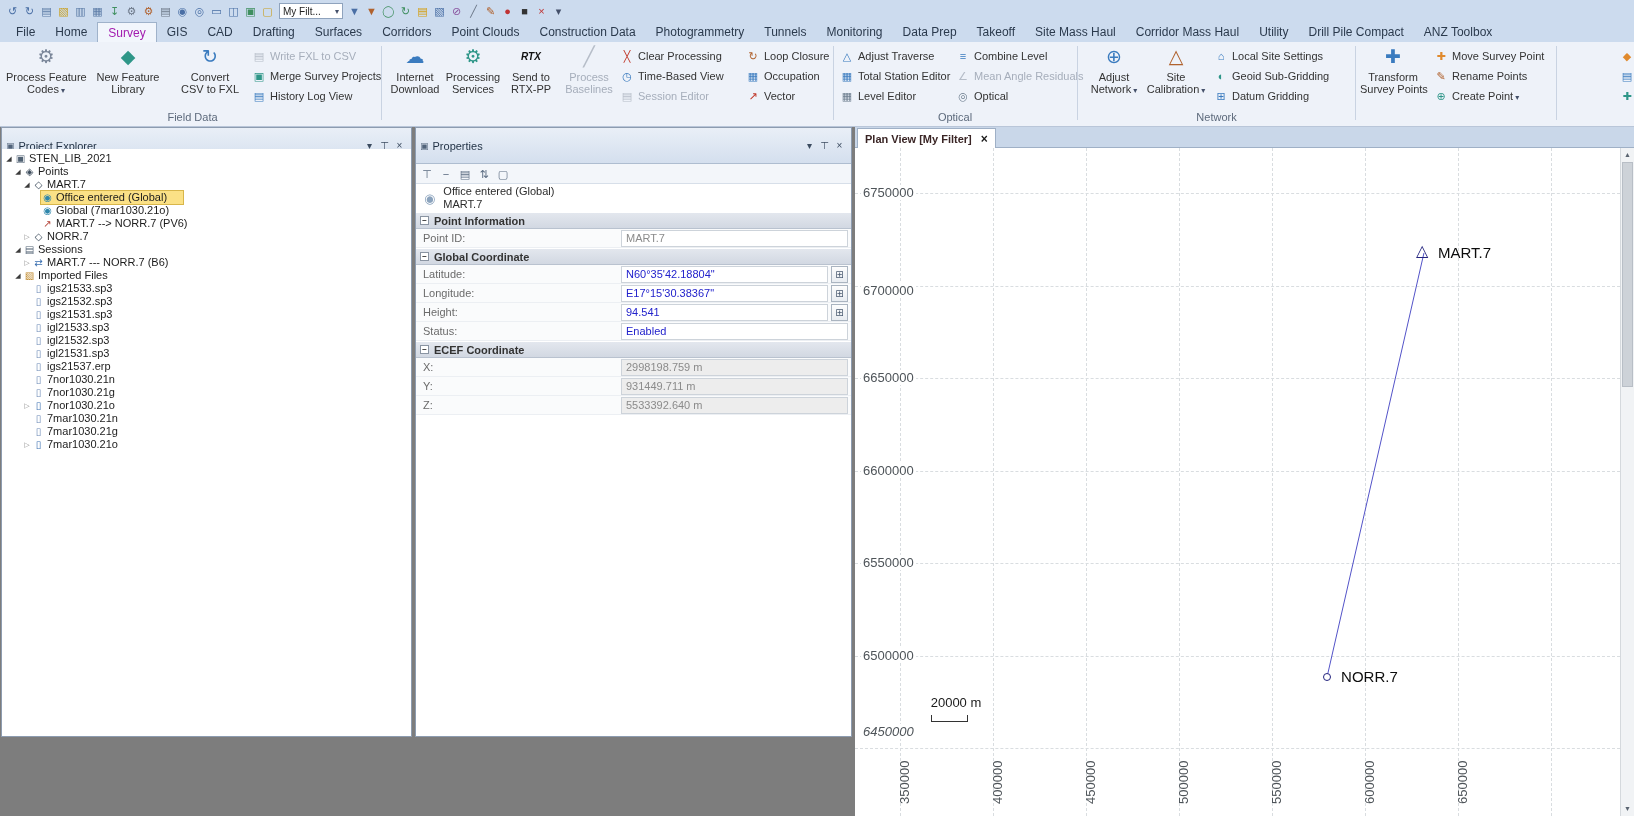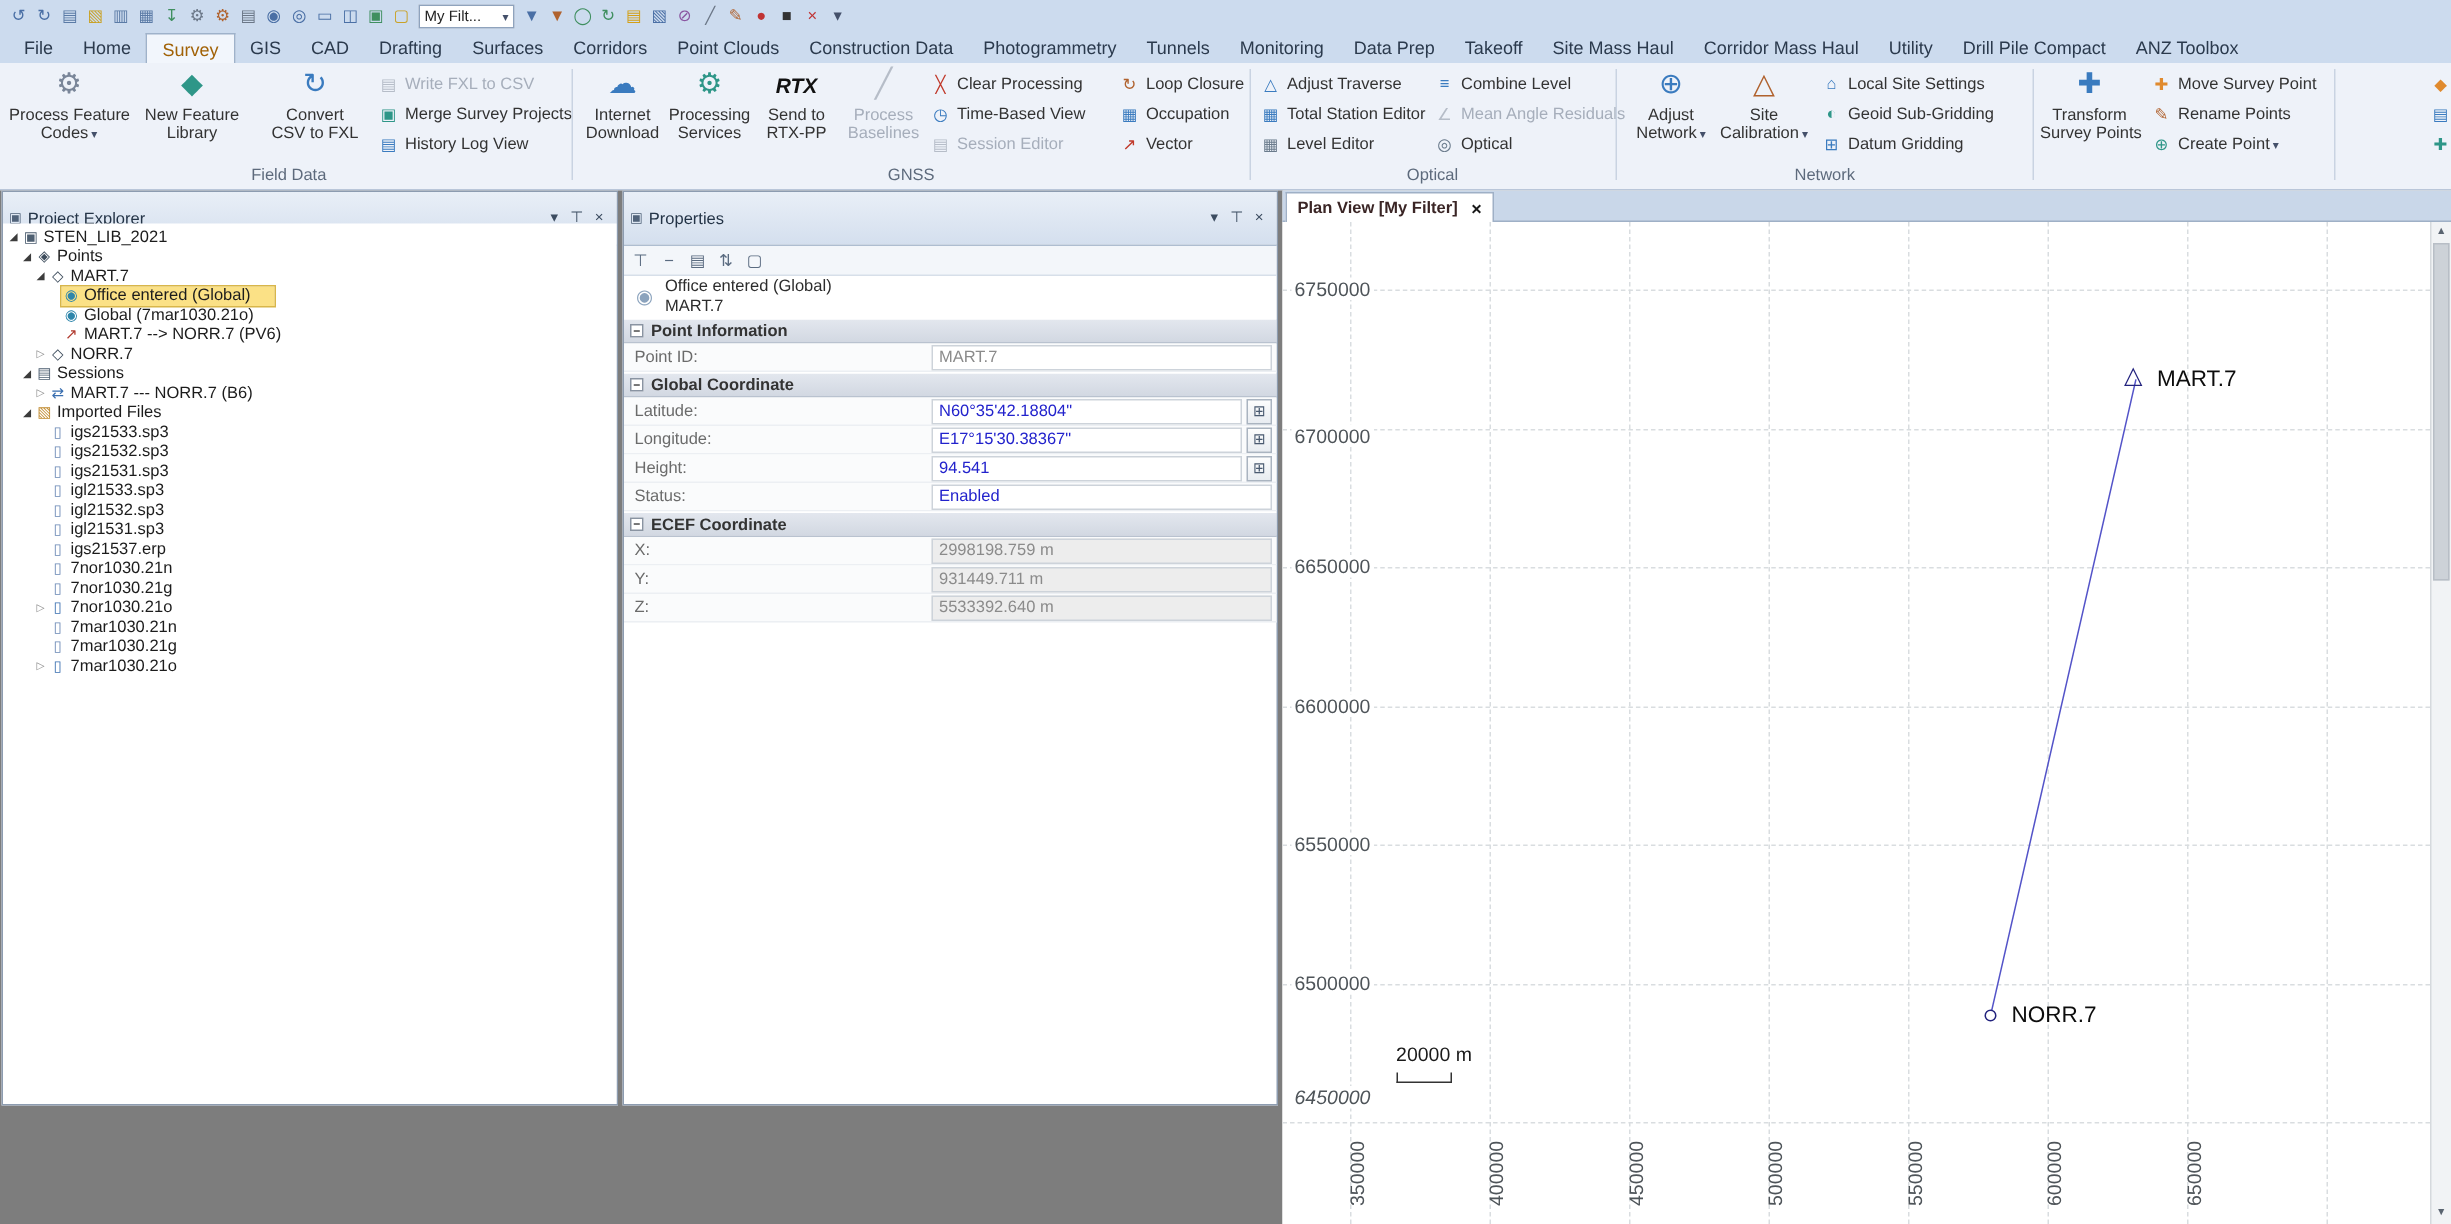--- a/index.html
+++ b/index.html
@@ -11,30 +11,30 @@
   .titlebar{position:absolute;left:0;top:0;width:100%;height:22px;background:#ccdbee;display:flex;align-items:center;padding-left:4px;}
   .qatbox{display:flex;align-items:center;}
   .qic{width:17px;height:16px;font-size:11px;line-height:16px;text-align:center;color:#4a6fa5;display:inline-block;cursor:default;}
   .filter-combo{width:64px;height:16px;background:#fff;border:1px solid #8fa3bd;font-size:10px;color:#222;display:flex;justify-content:space-between;align-items:center;padding:0 3px;margin:0 3px;}
   .filter-combo .ca{font-size:8px;color:#44506a;}
   .win-title{position:absolute;left:1075px;top:0;width:340px;height:22px;line-height:22px;font-size:12px;color:#1e2b3c;text-align:center;white-space:nowrap;}
 
   
   .tabbar{position:absolute;left:0;top:22px;width:100%;height:20px;background:#ccdbee;display:flex;padding-left:6px;}
   .rtab{font-size:12px;color:#2b3a4d;padding:0 10px;line-height:20px;white-space:nowrap;cursor:default;}
-  .rtab.active{background:#f2f6fc;border:1px solid #9fb2ca;border-bottom:none;color:#a16207;}
+  .rtab.active{background:#f2f6fc;border:1px solid #9fb2ca;border-bottom:none;color:#a21caf;}
 
   
   .ribbon{position:absolute;left:0;top:42px;width:100%;height:85px;background:#eef2f9;border-bottom:1px solid #b9c6d9;}
   .rgroup{position:absolute;top:0;height:84px;}
   .glabel{position:absolute;top:69px;width:100%;text-align:center;font-size:11px;color:#5d6a7c;white-space:nowrap;}
   .gdiv{position:absolute;top:4px;height:74px;width:1px;background:#c9d3e2;}
   .bigbtn{position:absolute;top:2px;height:64px;text-align:center;font-size:11px;color:#333;cursor:default;}
   .bic{display:block;font-size:19px;height:24px;line-height:24px;margin:1px auto 2px;color:#5b7ba6;}
-  .bic.logo{font-size:14px;font-weight:bold;font-style:italic;color:#111;}
+  .bic.logo{font-size:10px;font-weight:bold;font-style:italic;color:#111;}
   .bigbtn .l1,.bigbtn .l2{display:block;line-height:12px;white-space:nowrap;}
   .sbtn{position:absolute;height:20px;font-size:11px;color:#333;white-space:nowrap;display:flex;align-items:center;gap:4px;cursor:default;}
   .sic{width:14px;text-align:center;font-size:11px;flex:none;}
   .disabled,.disabled .slabel{color:#a6aebb !important;}
   .disabled .sic,.disabled .bic{color:#b6bdc8 !important;}
   .dd::after{content:"▾";font-size:8px;margin-left:2px;color:#44506a;}
 
   
   .main{position:absolute;left:0;top:127px;width:100%;height:689px;background:#7d7d7d;}
   .panel{position:absolute;top:0;background:#fff;border:1px solid #8d9cb0;}
@@ -235,21 +235,20 @@
           <span class="slabel">Loop Closure</span>
         </div>
         <div class="sbtn" style="left: 362px; top: 24px; width: 82px;">
           <span class="sic" style="color: rgb(58, 123, 191);">▦</span>
           <span class="slabel">Occupation</span>
         </div>
         <div class="sbtn" style="left: 362px; top: 44px; width: 82px;">
           <span class="sic" style="color: rgb(192, 57, 43);">↗</span>
           <span class="slabel">Vector</span>
         </div>
-        <div class="glabel">GNSS</div>
       </div>
       <div class="rgroup" style="left: 836px; width: 238px;">
         <div class="sbtn" style="left: 4px; top: 4px; width: 112px;">
           <span class="sic" style="color: rgb(58, 123, 191);">△</span>
           <span class="slabel">Adjust Traverse</span>
         </div>
         <div class="sbtn" style="left: 4px; top: 24px; width: 112px;">
           <span class="sic" style="color: rgb(58, 123, 191);">▦</span>
           <span class="slabel">Total Station Editor</span>
         </div>

